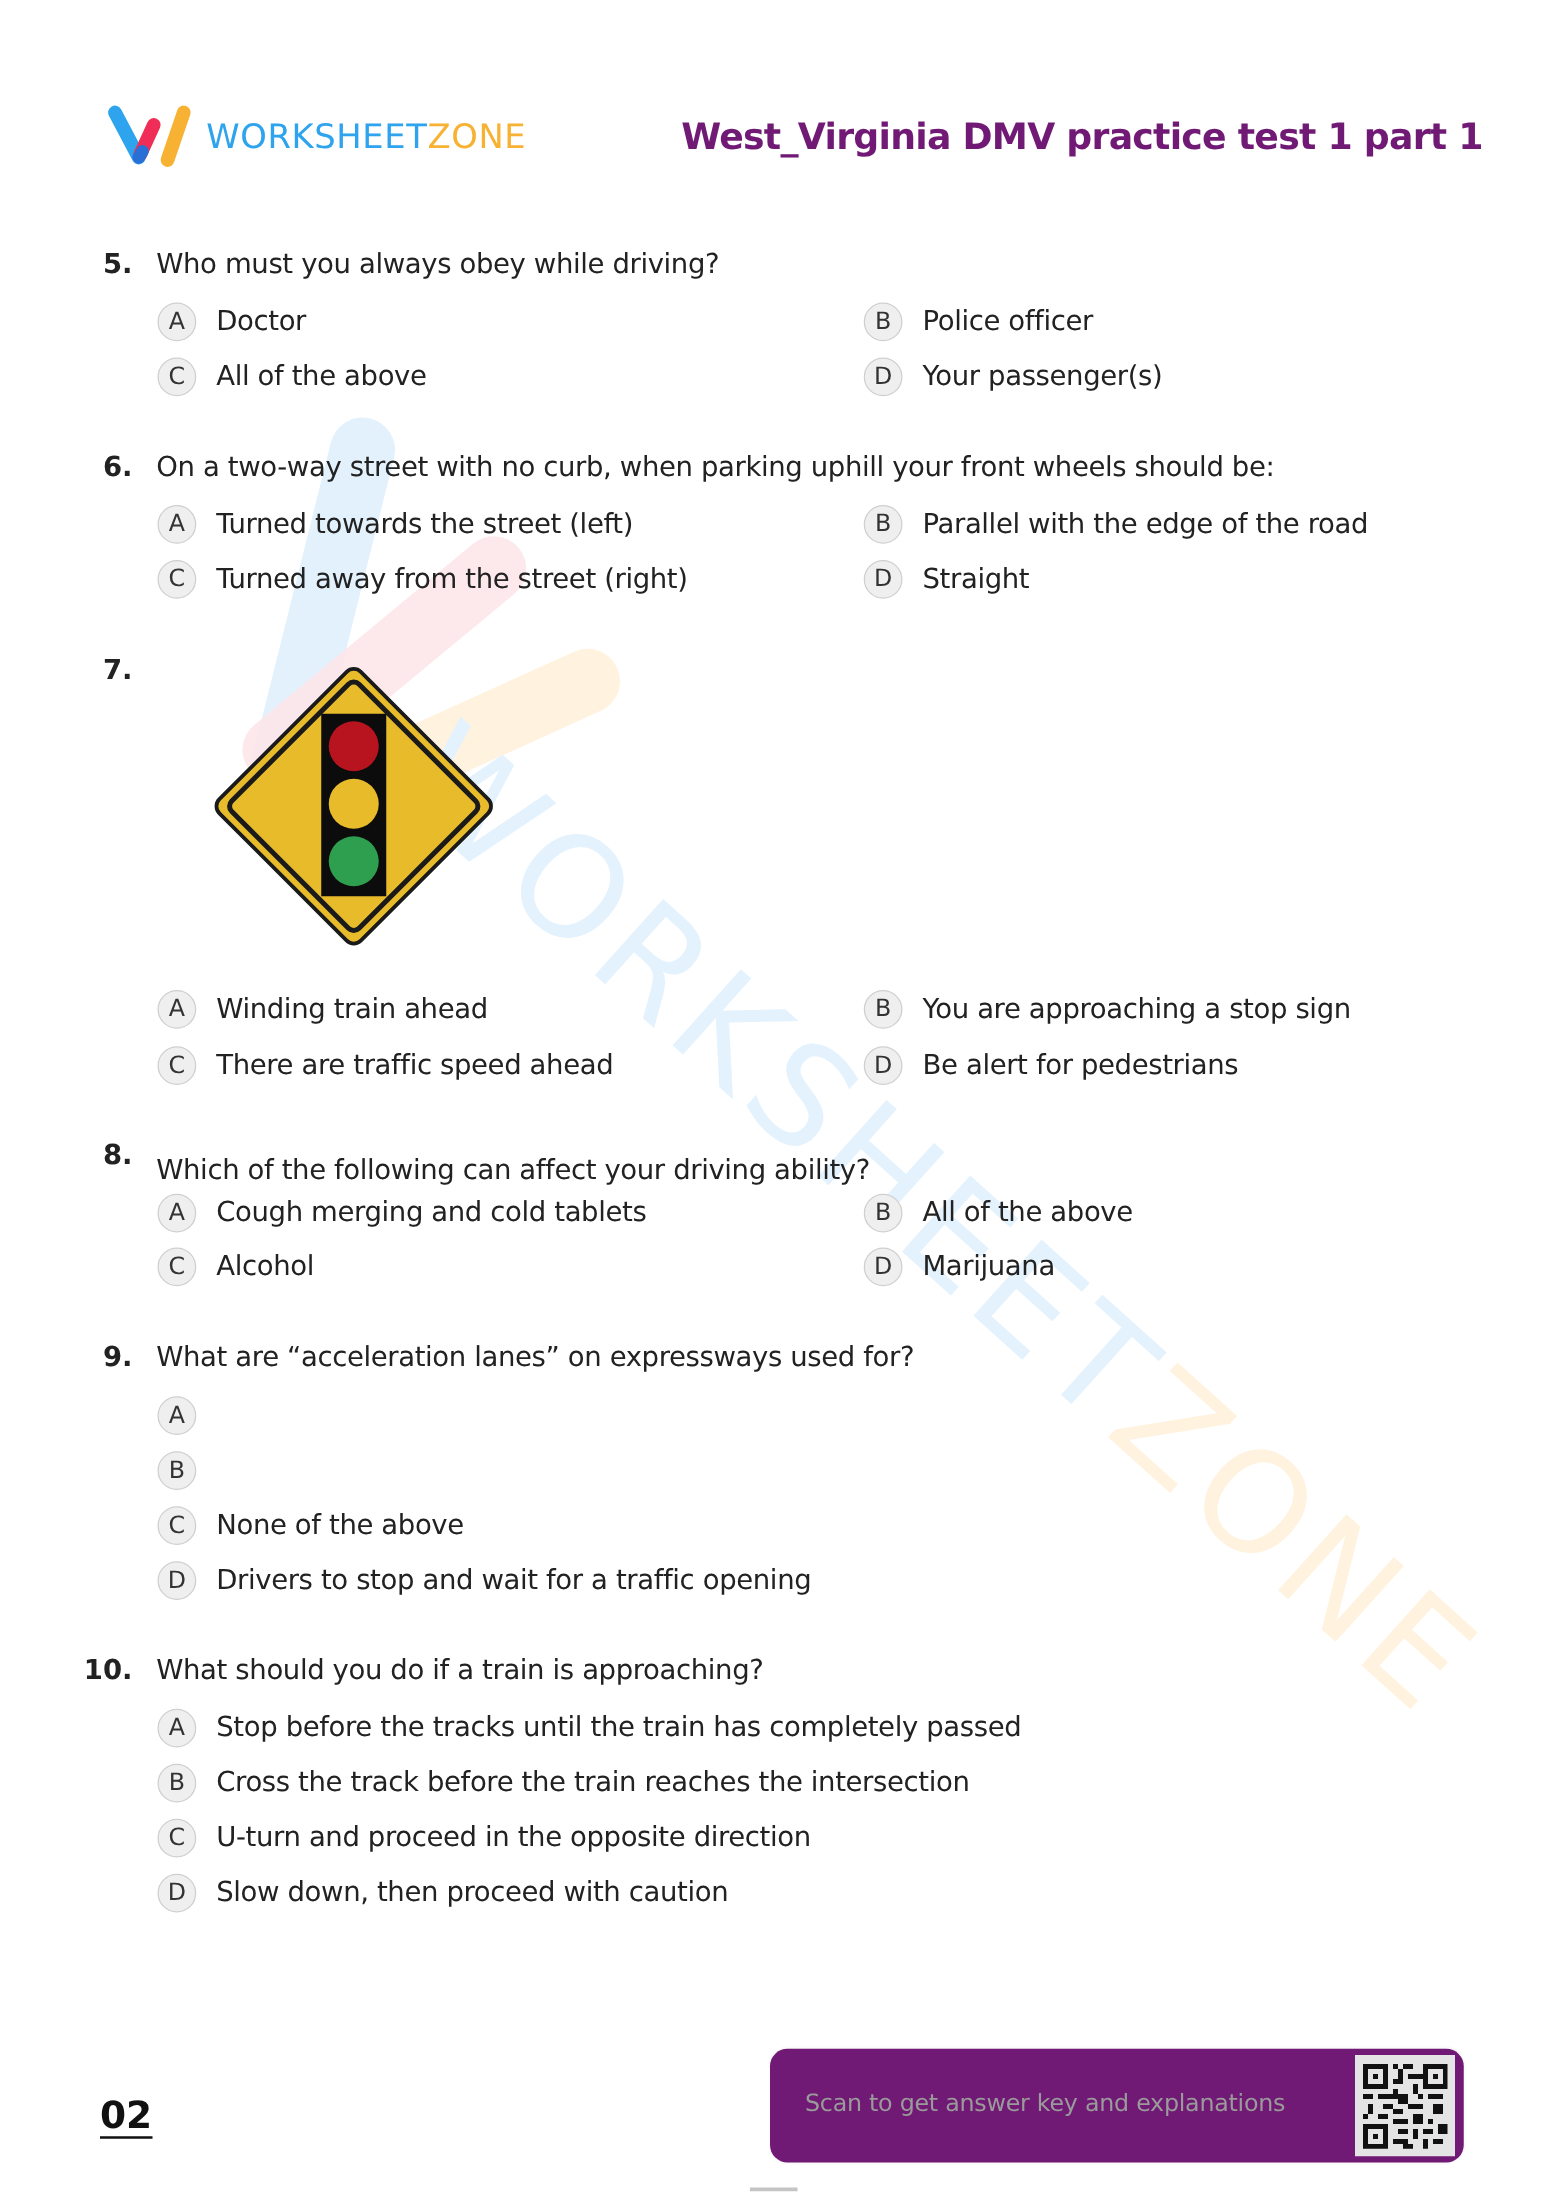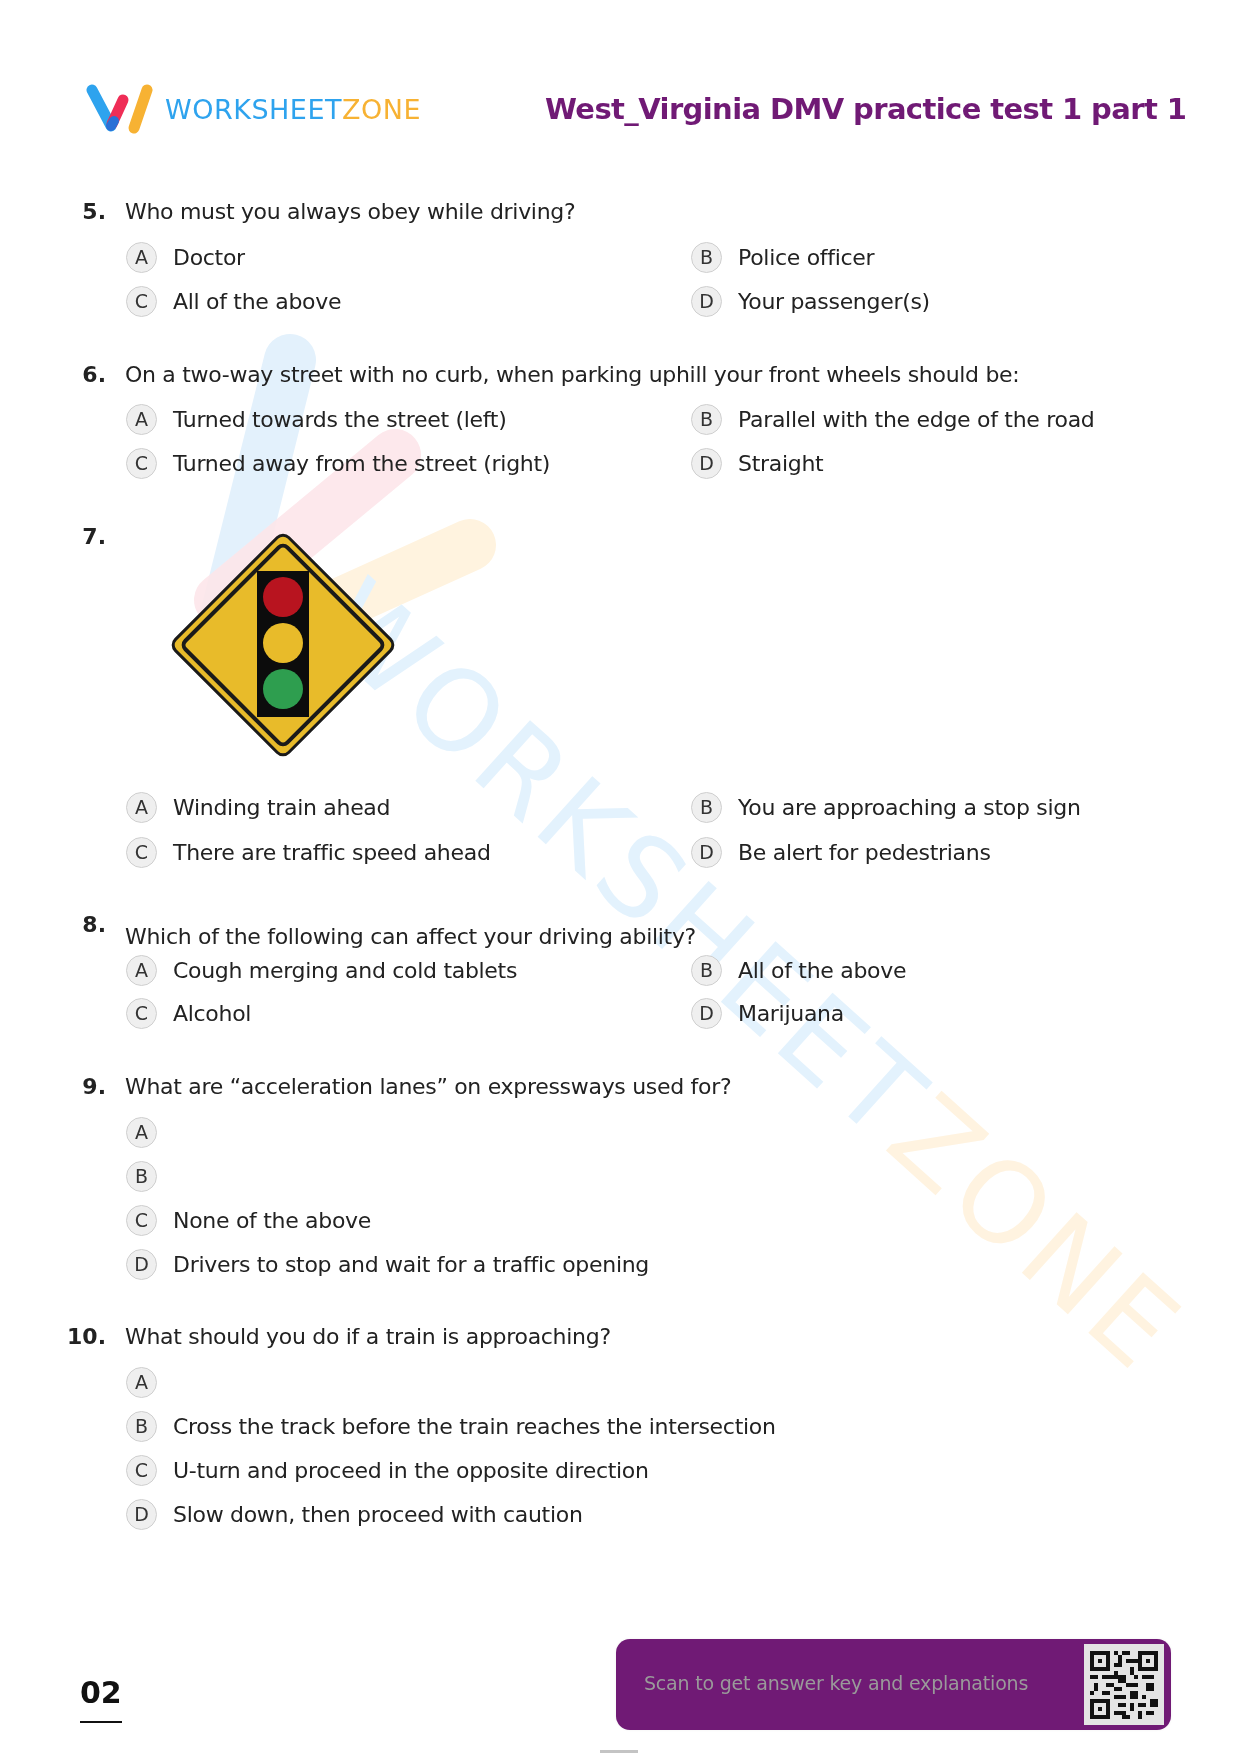--- a/index.html
+++ b/index.html
@@ -39,21 +39,21 @@
   .opt { display: flex; align-items: center; height: 34px; }
   .opt .circle {
     width: 31px; height: 31px; border-radius: 50%;
     background: #efefef; border: 1px solid #cfcfcf; box-sizing: border-box;
     display: flex; align-items: center; justify-content: center;
     font-size: 19px; color: #333; font-family: "DejaVu Sans", sans-serif; flex: none;
   }
   .opt .label { margin-left: 16px; font-size: 22px; color: #222; white-space: nowrap; font-family: "DejaVu Sans", sans-serif; letter-spacing: -0.3px; }
 
   
-  .pagenum { left: 80px; top: 1679px; font-size: 30px; font-weight: 700; color: #111; border-bottom: 2px solid #111; line-height: 28px; padding-bottom: 14px; font-family: "DejaVu Sans", sans-serif; }
+  .pagenum { left: 80px; top: 1679px; font-size: 30px; font-weight: 700; color: #111; border-bottom: 2px solid #111; line-height: 28px; padding-bottom: 2px; font-family: "DejaVu Sans", sans-serif; }
   .scanbox {
     left: 616px; top: 1639px; width: 555px; height: 91px; border-radius: 14px;
     background: #701a75; box-shadow: 0 0 3px rgba(0,0,0,0.06);
   }
   .scantext { position: absolute; left: 28px; top: 33px; font-size: 19px; color: #9a9a9a; white-space: nowrap; font-family: "DejaVu Sans", sans-serif; letter-spacing: -0.2px; }
   .qr { position: absolute; left: 468px; top: 5px; width: 80px; height: 81px; background: #e4e4e4; }
   .qr svg { position: absolute; left: 6px; top: 7px; }
   .bottombar { left: 600px; top: 1750px; width: 38px; height: 3px; background: #c4c4c4; }
 </style>
 </head>
@@ -176,20 +176,21 @@
   </div>
 <div class="abs opt" style="left:126px; top:1247px;">
     <div class="circle">D</div>
     <div class="label">Drivers to stop and wait for a traffic opening</div>
   </div>
 
 <div class="abs qnum" style="left:66px; top:1324px;">10.</div>
 <div class="abs qtext" style="left:125px; top:1324px;">What should you do if a train is approaching?</div>
 <div class="abs opt" style="left:126px; top:1365px;">
     <div class="circle">A</div>
+    <div class="label">Stop before the tracks until the train has completely passed</div>
   </div>
 <div class="abs opt" style="left:126px; top:1409px;">
     <div class="circle">B</div>
     <div class="label">Cross the track before the train reaches the intersection</div>
   </div>
 <div class="abs opt" style="left:126px; top:1453px;">
     <div class="circle">C</div>
     <div class="label">U-turn and proceed in the opposite direction</div>
   </div>
 <div class="abs opt" style="left:126px; top:1497px;">

